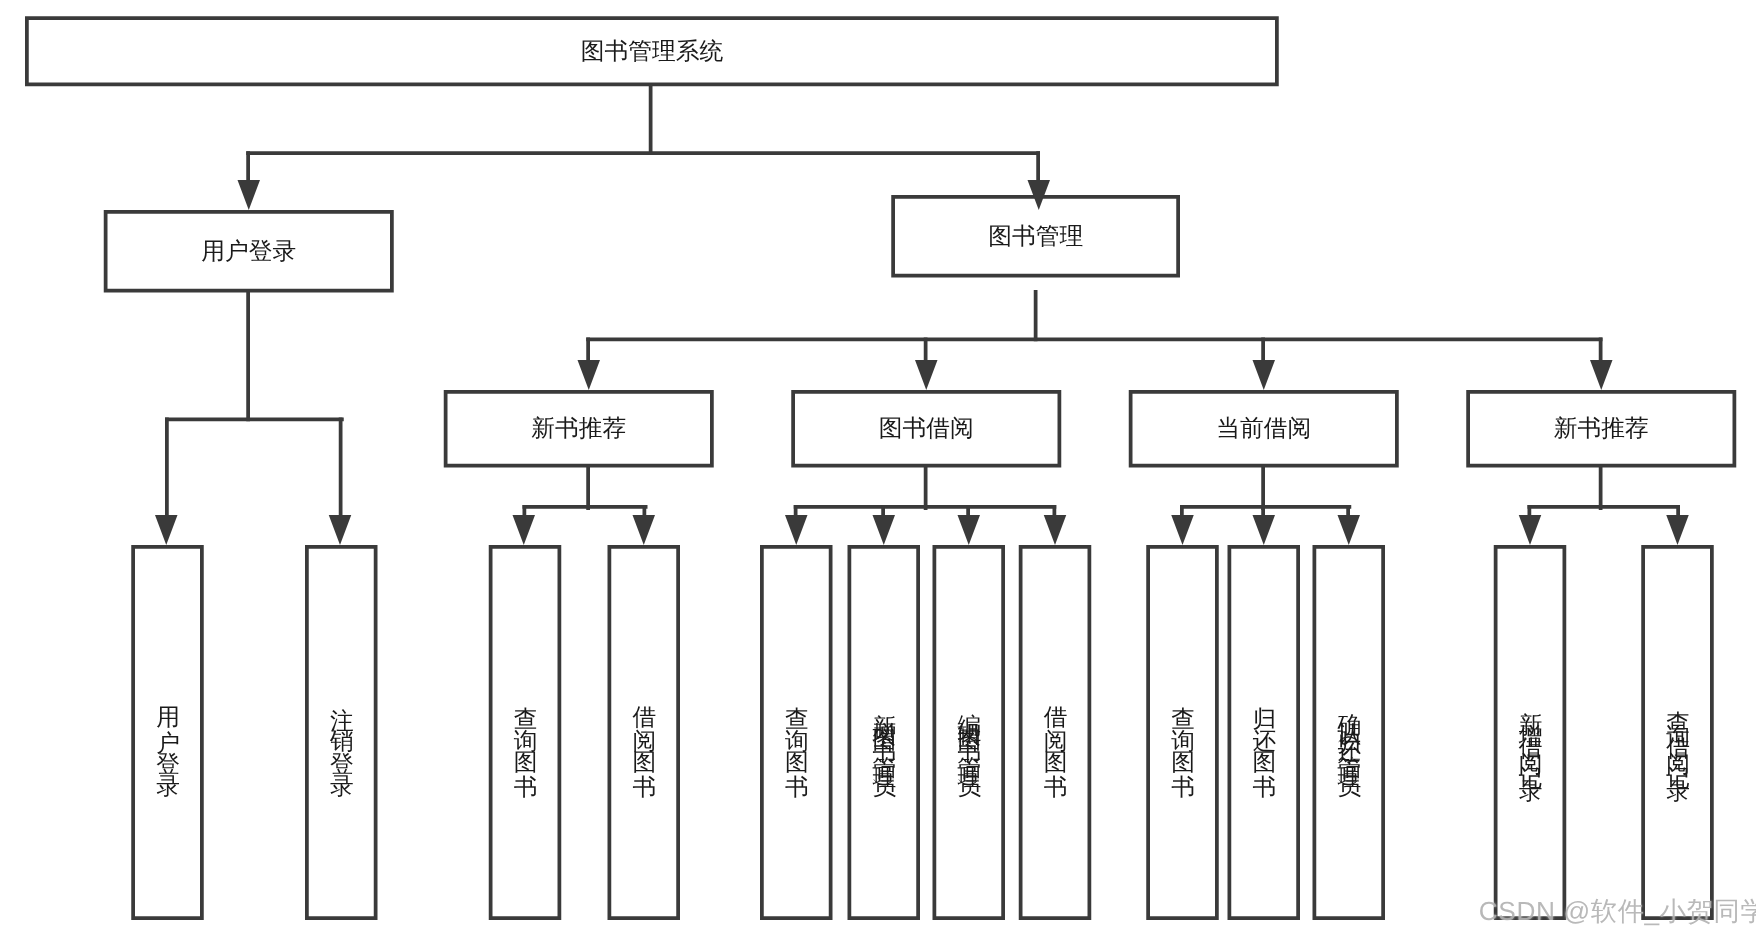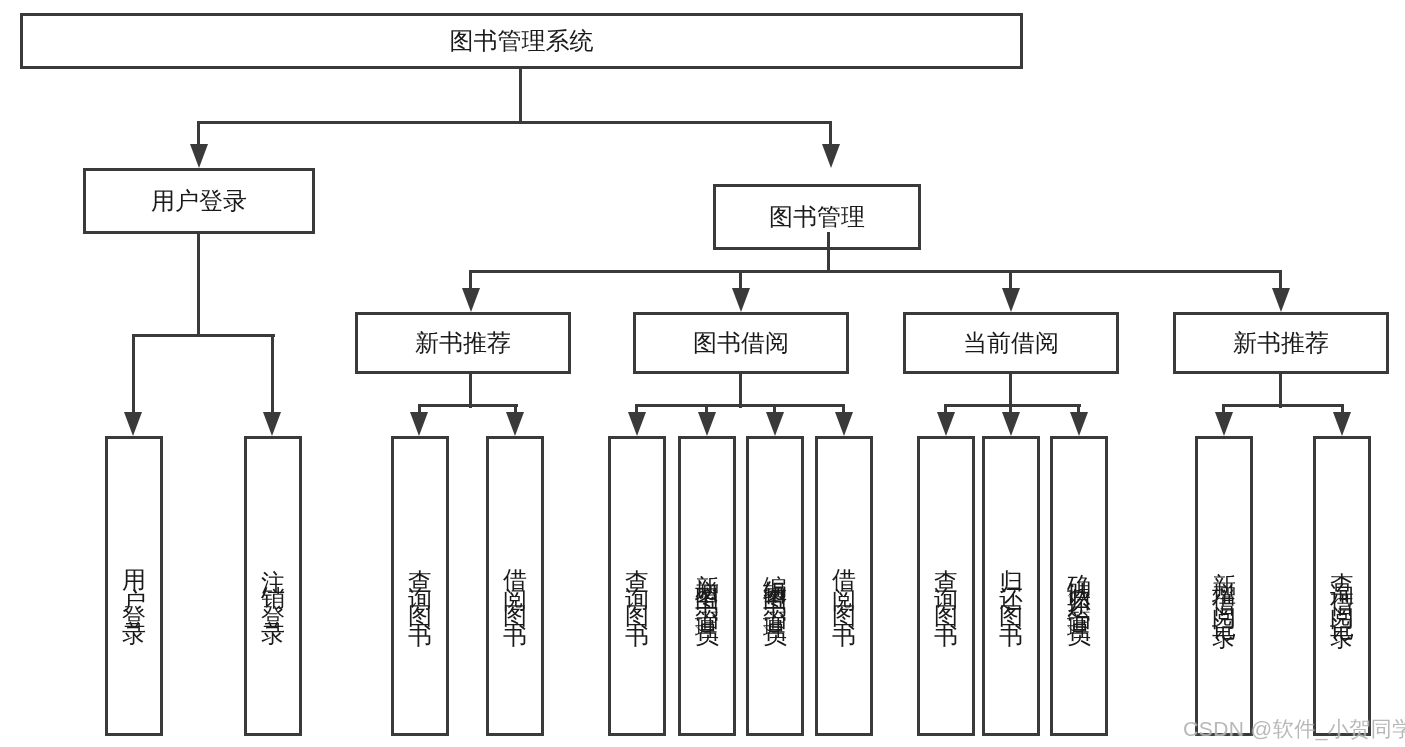--- a/index.html
+++ b/index.html
@@ -10,21 +10,21 @@
   }
   html,body{margin:0;padding:0;background:#fff;}
   body{font-family:"Liberation Sans","DejaVu Sans",sans-serif;color:var(--text);}
   #stage{position:relative;width:1405px;height:747px;background:var(--bg);overflow:hidden;}
 
   
   .box{
     position:absolute;box-sizing:border-box;background:#fff;
     border:3px solid var(--line);
     display:flex;align-items:center;justify-content:center;
-    font-size:24px;color:var(--text);
+    font-size:19px;color:var(--text);
   }
   .leaf span{
     writing-mode:vertical-rl;text-orientation:mixed;
     white-space:nowrap;line-height:1;
   }
   .len4 span{letter-spacing:18px;}
   .len6 span{letter-spacing:11px;}
   .len9 span{letter-spacing:7px;}
 
   
@@ -46,21 +46,21 @@
 <div id="stage">
 
   <div class="box" style="left:20px;top:13px;width:1003px;height:56px">
     <span>图书管理系统</span>
   </div>
 
   <div class="box" style="left:83px;top:168px;width:232px;height:66px">
     <span>用户登录</span>
   </div>
 
-  <div class="box" style="left:713px;top:184px;width:208px;height:66px">
+  <div class="box" style="left:713px;top:156px;width:231px;height:66px">
     <span>图书管理</span>
   </div>
 
   <div class="box" style="left:355px;top:312px;width:216px;height:62px">
     <span>新书推荐</span>
   </div>
 
   <div class="box" style="left:903px;top:312px;width:216px;height:62px">
     <span>当前借阅</span>
   </div>

